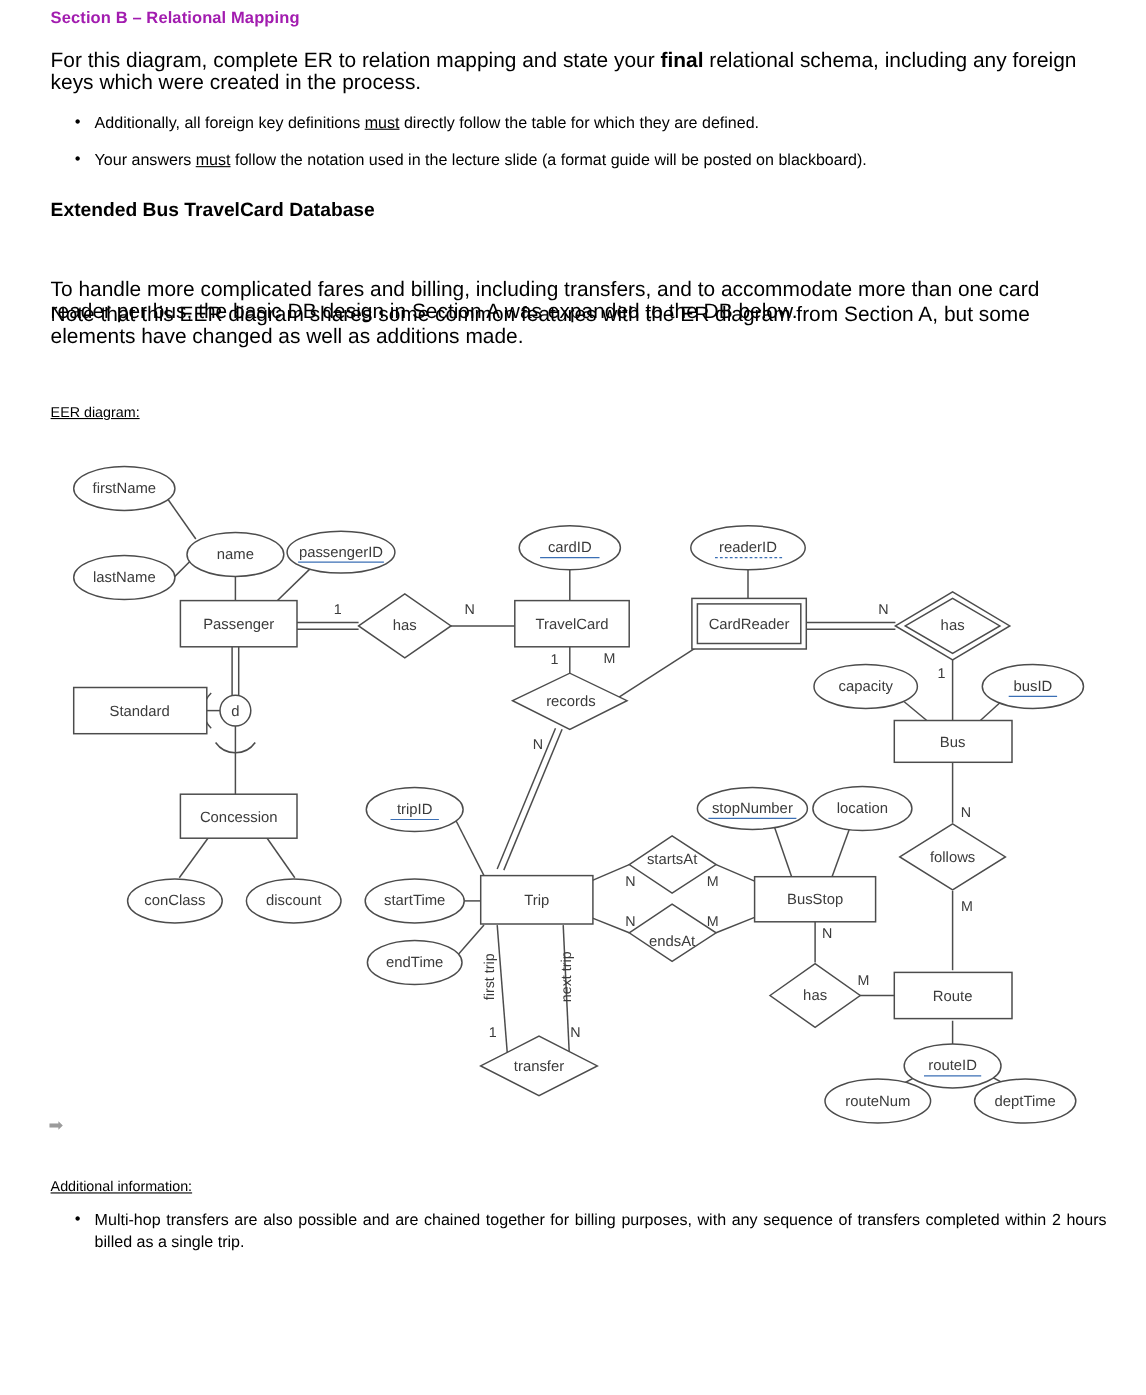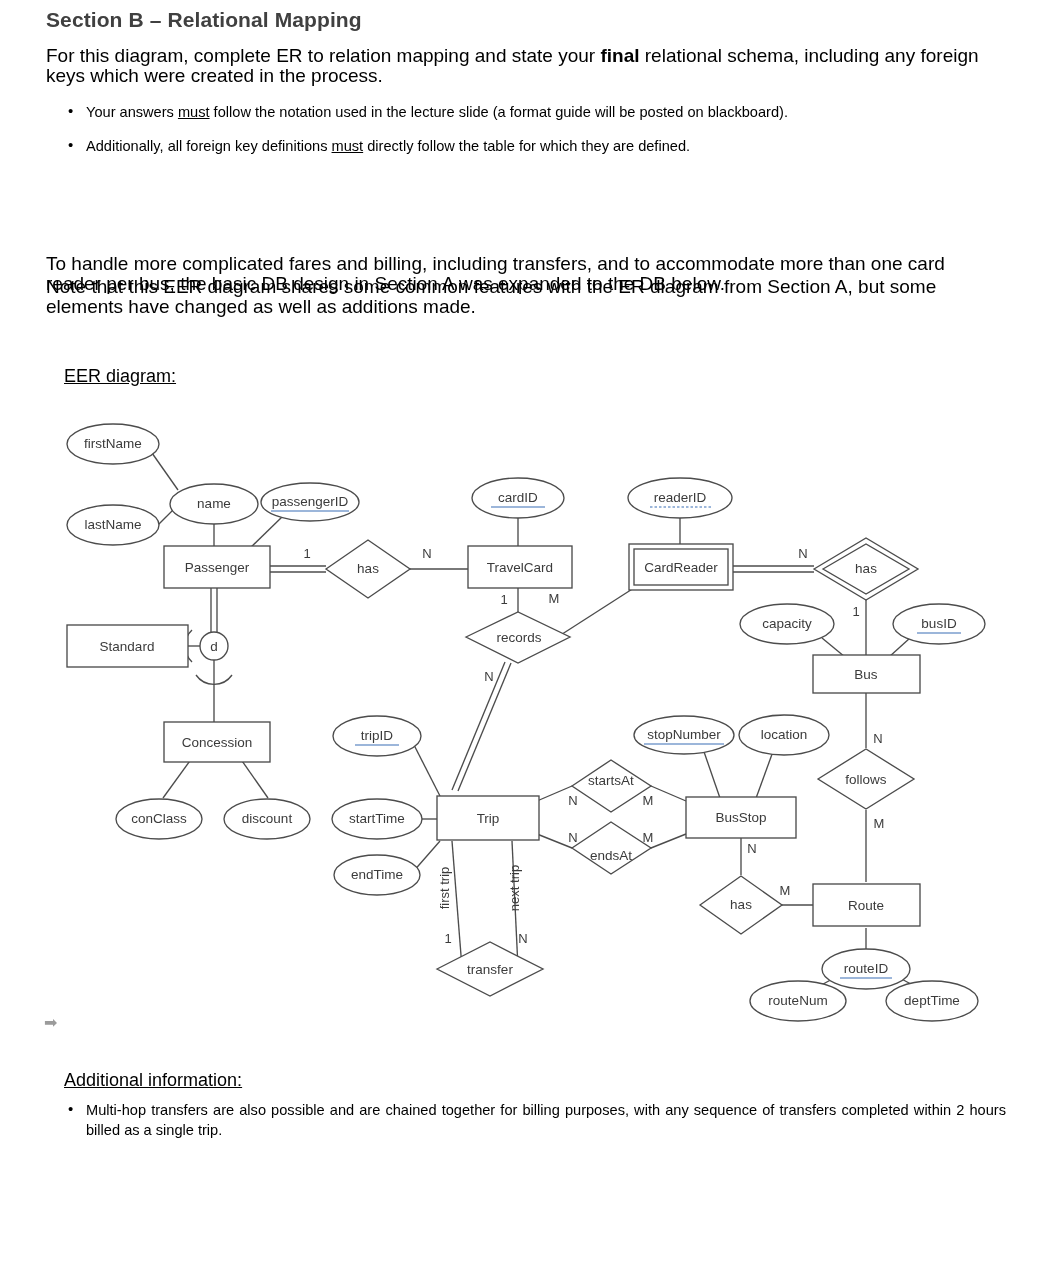--- a/index.html
+++ b/index.html
@@ -7,23 +7,23 @@
     width:1042px;
     font-family:"Liberation Sans","DejaVu Sans",sans-serif;
     color:#000000;
     -webkit-font-smoothing:antialiased;
   }
   .page{position:relative;width:1042px;height:1268px;overflow:hidden;}
 
   
   .txt{position:absolute;}
   h1.section-title{
-    font-size:21px;
+    font-size:15px;
     font-weight:bold;
-    color:#404040;
+    color:#a21caf;
     margin:0;
     letter-spacing:.1px;
   }
   h2.sub-title{
     font-size:17.5px;
     font-weight:bold;
     color:#000;
     margin:0;
   }
   p.para{
@@ -49,23 +49,22 @@
     content:"\2022";
     position:absolute;
     left:22px;
     top:-1px;
     font-size:15px;
   }
   ul.bullets li.just{text-align:justify;}
   .u{text-decoration:underline;}
   .b{font-weight:bold;}
   .label-underline{
-    font-size:18px;
+    font-size:13px;
     text-decoration:underline;
-    margin-left:18px;
   }
 
   
   .diagram-wrap{position:absolute;left:0;top:398px;width:1042px;height:650px;}
   svg.er{display:block;}
   svg.er text{
     font-family:"Liberation Sans","DejaVu Sans",sans-serif;
     fill:#3b3b3b;
   }
   svg.er .ent, svg.er .rel, svg.er .att{
@@ -94,25 +93,28 @@
   <div class="txt" style="left:46px;top:8px;width:960px;">
     <h1 class="section-title">Section B – Relational Mapping</h1>
   </div>
 
   <div class="txt" style="left:46px;top:46px;width:950px;">
     <p class="para"><span>For this diagram, complete ER to relation mapping and state your </span><span class="b">final</span><span> relational schema, including any foreign keys which were created in the process.</span></p>
   </div>
 
   <div class="txt" style="left:46px;top:102px;width:960px;">
     <ul class="bullets">
+      <li><span>Additionally, all foreign key definitions </span><span class="u">must</span><span> directly follow the table for which they are defined.</span></li>
       <li><span>Your answers </span><span class="u">must</span><span> follow the notation used in the lecture slide (a format guide will be posted on blackboard).</span></li>
-      <li><span>Additionally, all foreign key definitions </span><span class="u">must</span><span> directly follow the table for which they are defined.</span></li>
     </ul>
   </div>
 
+  <div class="txt" style="left:46px;top:180px;width:960px;">
+    <h2 class="sub-title">Extended Bus TravelCard Database</h2>
+  </div>
 
   <div class="txt" style="left:46px;top:218px;width:952px;margin-top:36px;">
     <p class="para">To handle more complicated fares and billing, including transfers, and to accommodate more than one card reader per bus, the basic DB design in Section A was expanded to the DB below.</p>
   </div>
 
   <div class="txt" style="left:46px;top:277px;width:952px;">
     <p class="para">Note that this EER diagram shares some common features with the ER diagram from Section A, but some elements have changed as well as additions made.</p>
   </div>
 
   <div class="txt" style="left:46px;top:366px;">

